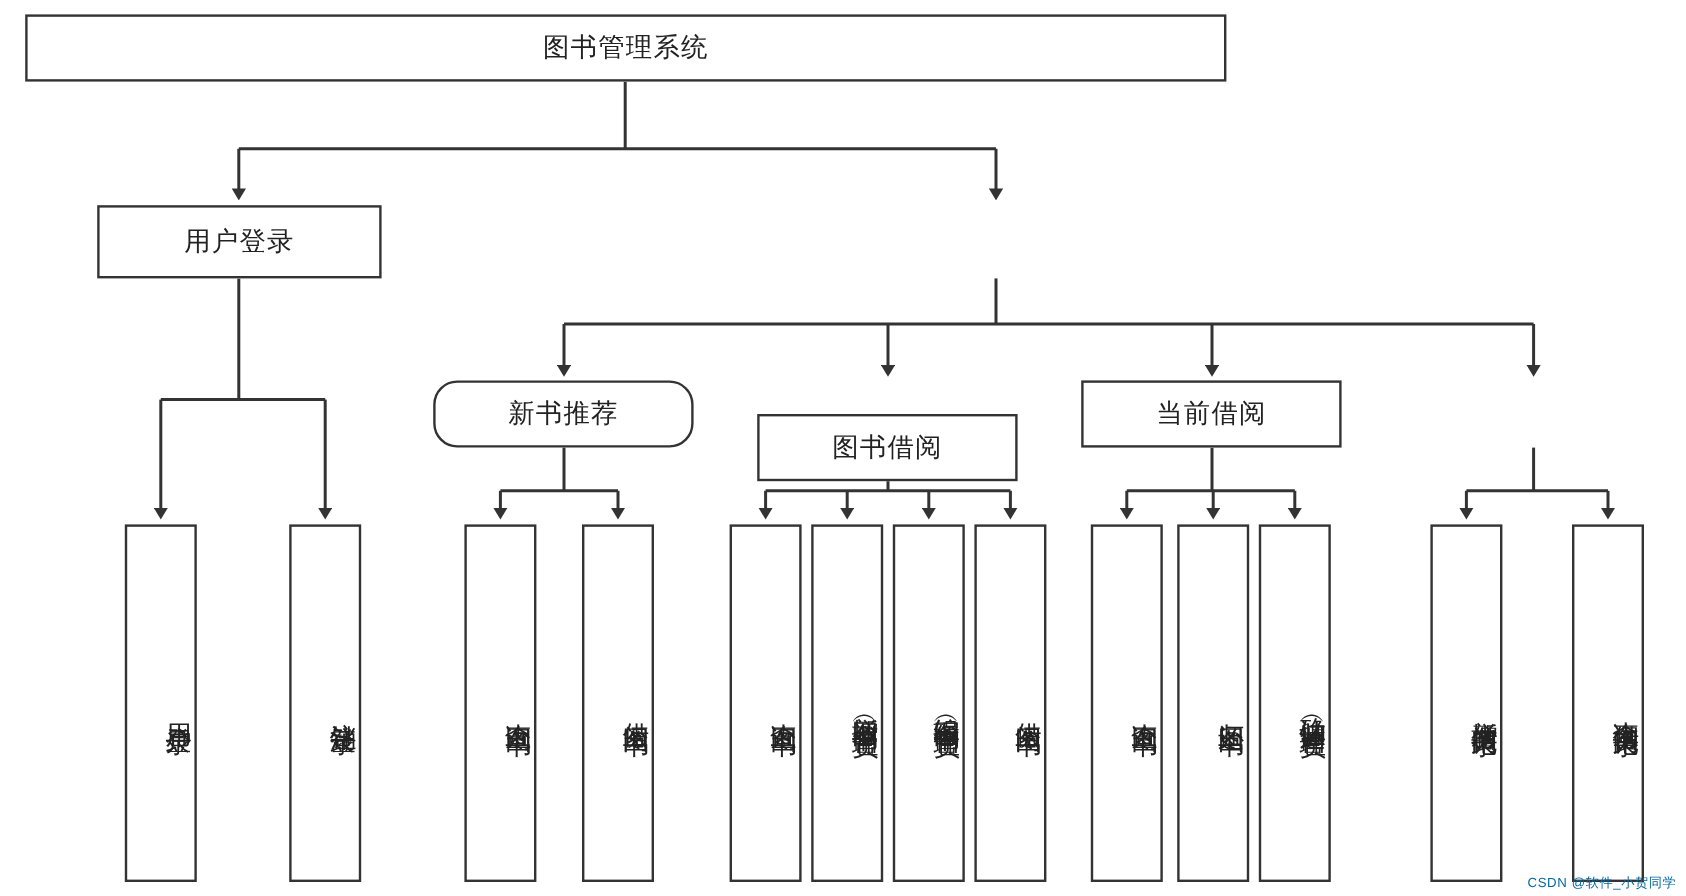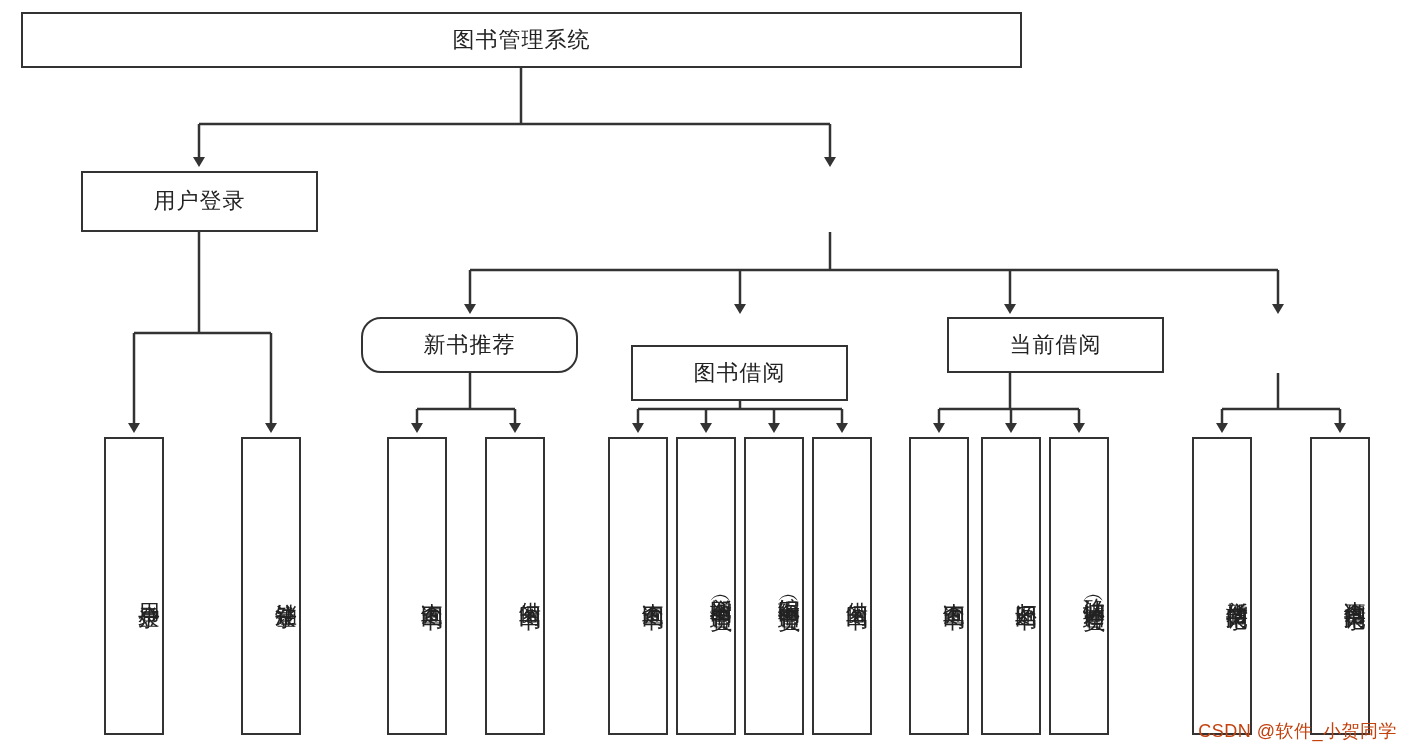--- a/index.html
+++ b/index.html
@@ -57,22 +57,22 @@
     white-space: nowrap;
   }
   .node-label {
     display: block;
     text-align: center;
   }
   #watermark {
     position: absolute;
     right: 8px;
     bottom: 4px;
-    font-size: 18px;
-    color: #c2410c;
+    font-size: 11px;
+    color: #0369a1;
     letter-spacing: 0.5px;
     white-space: nowrap;
     user-select: none;
   }
 </style>
 </head>
 <body>
 
 <div id="diagram-root">
 
@@ -131,21 +131,21 @@
   <div class="node horizontal" style="left:81px; top:171px; width:237px; height:61px;">
     <span class="node-label">用户登录</span>
   </div>
 
   <div class="node horizontal" style="left:361px; top:317px; width:217px; height:56px;border-radius:20px;">
     <span class="node-label">新书推荐</span>
   </div>
   <div class="node horizontal" style="left:631px; top:317px; width:217px; height:56px;margin-top:28px;">
     <span class="node-label">图书借阅</span>
   </div>
-  <div class="node horizontal" style="left:947px; top:317px; width:217px; height:56px;">
+  <div class="node horizontal" style="left:901px; top:317px; width:217px; height:56px;">
     <span class="node-label">当前借阅</span>
   </div>
 
   <div class="node vertical" style="left:104px; top:437px; width:60px; height:298px;">
     <span class="node-label">用户登录</span>
   </div>
   <div class="node vertical" style="left:241px; top:437px; width:60px; height:298px;">
     <span class="node-label">注销登录</span>
   </div>
   <div class="node vertical" style="left:387px; top:437px; width:60px; height:298px;">

